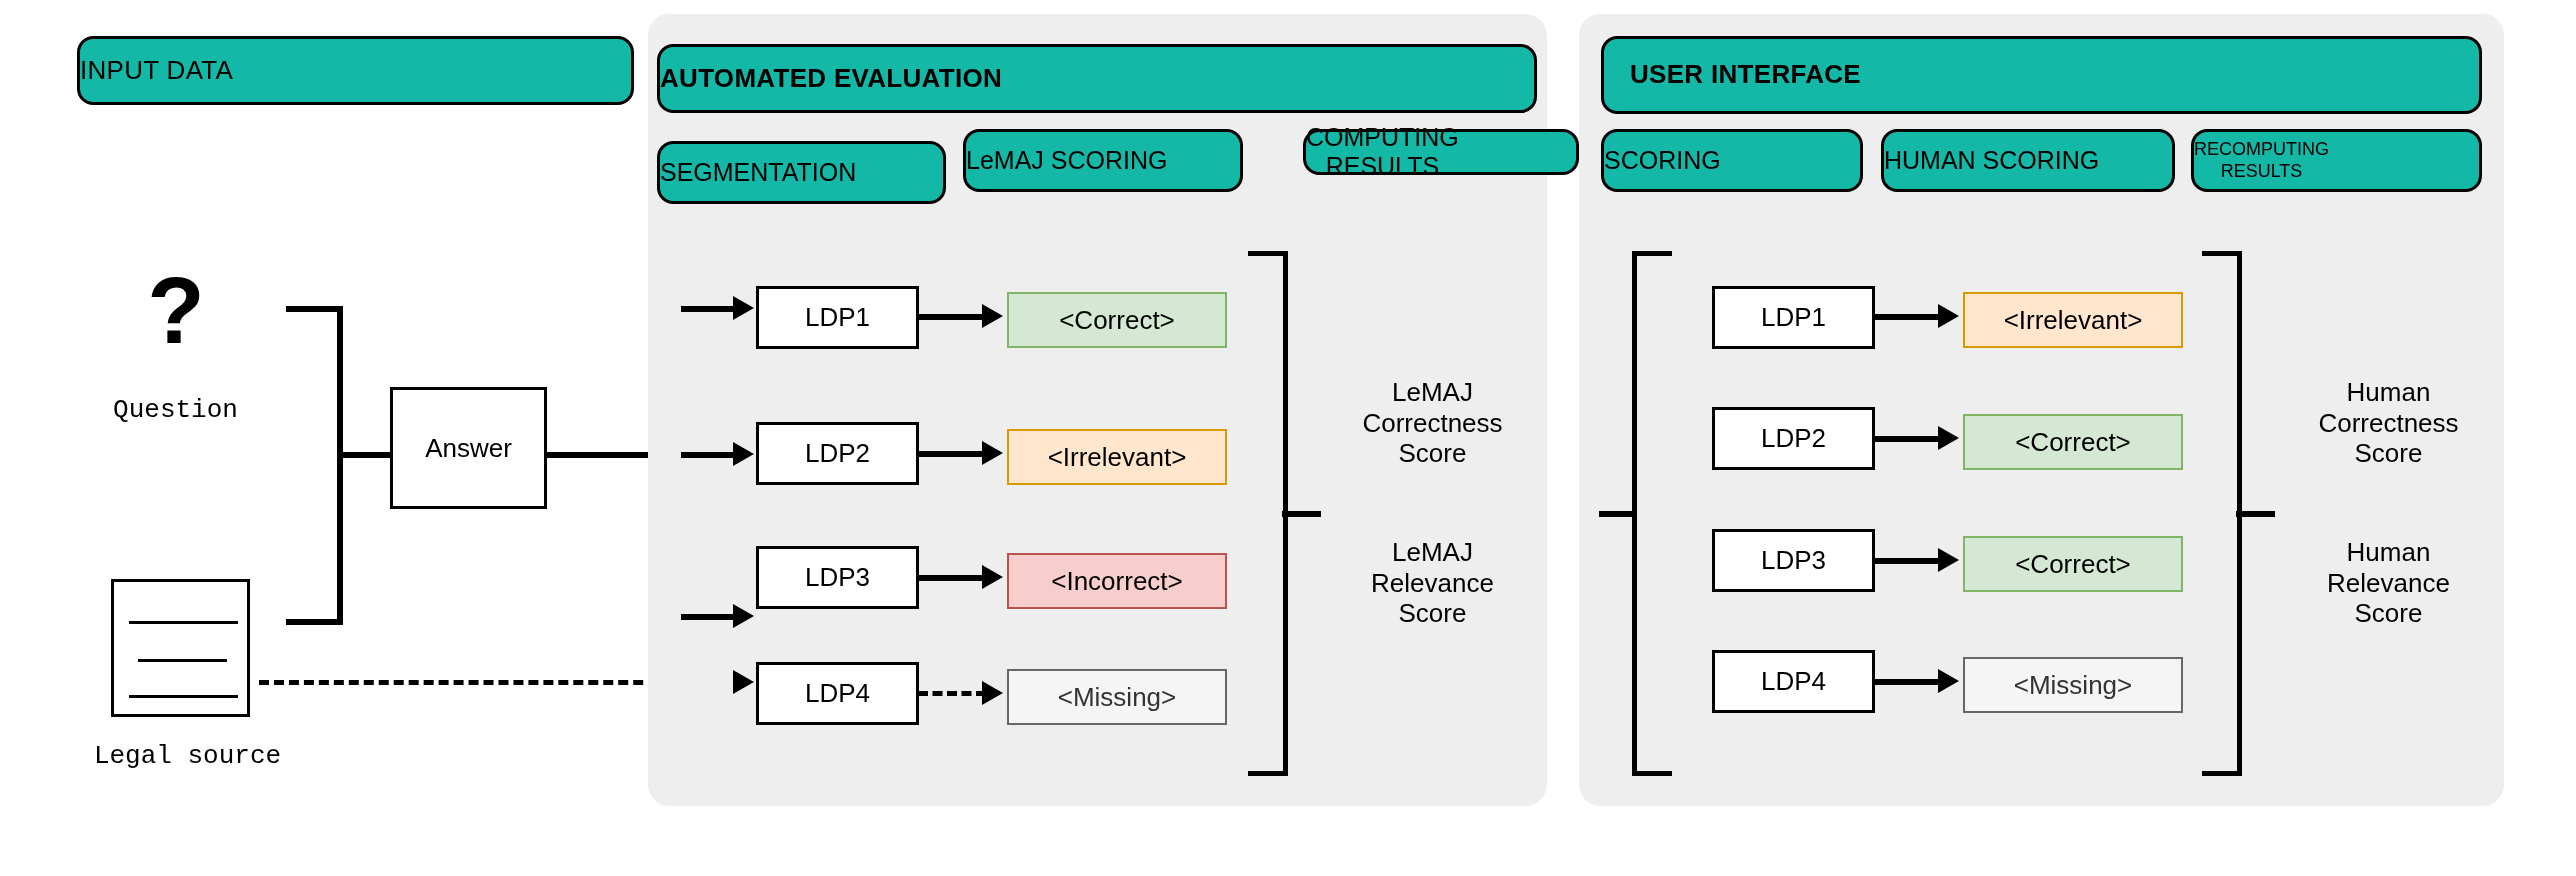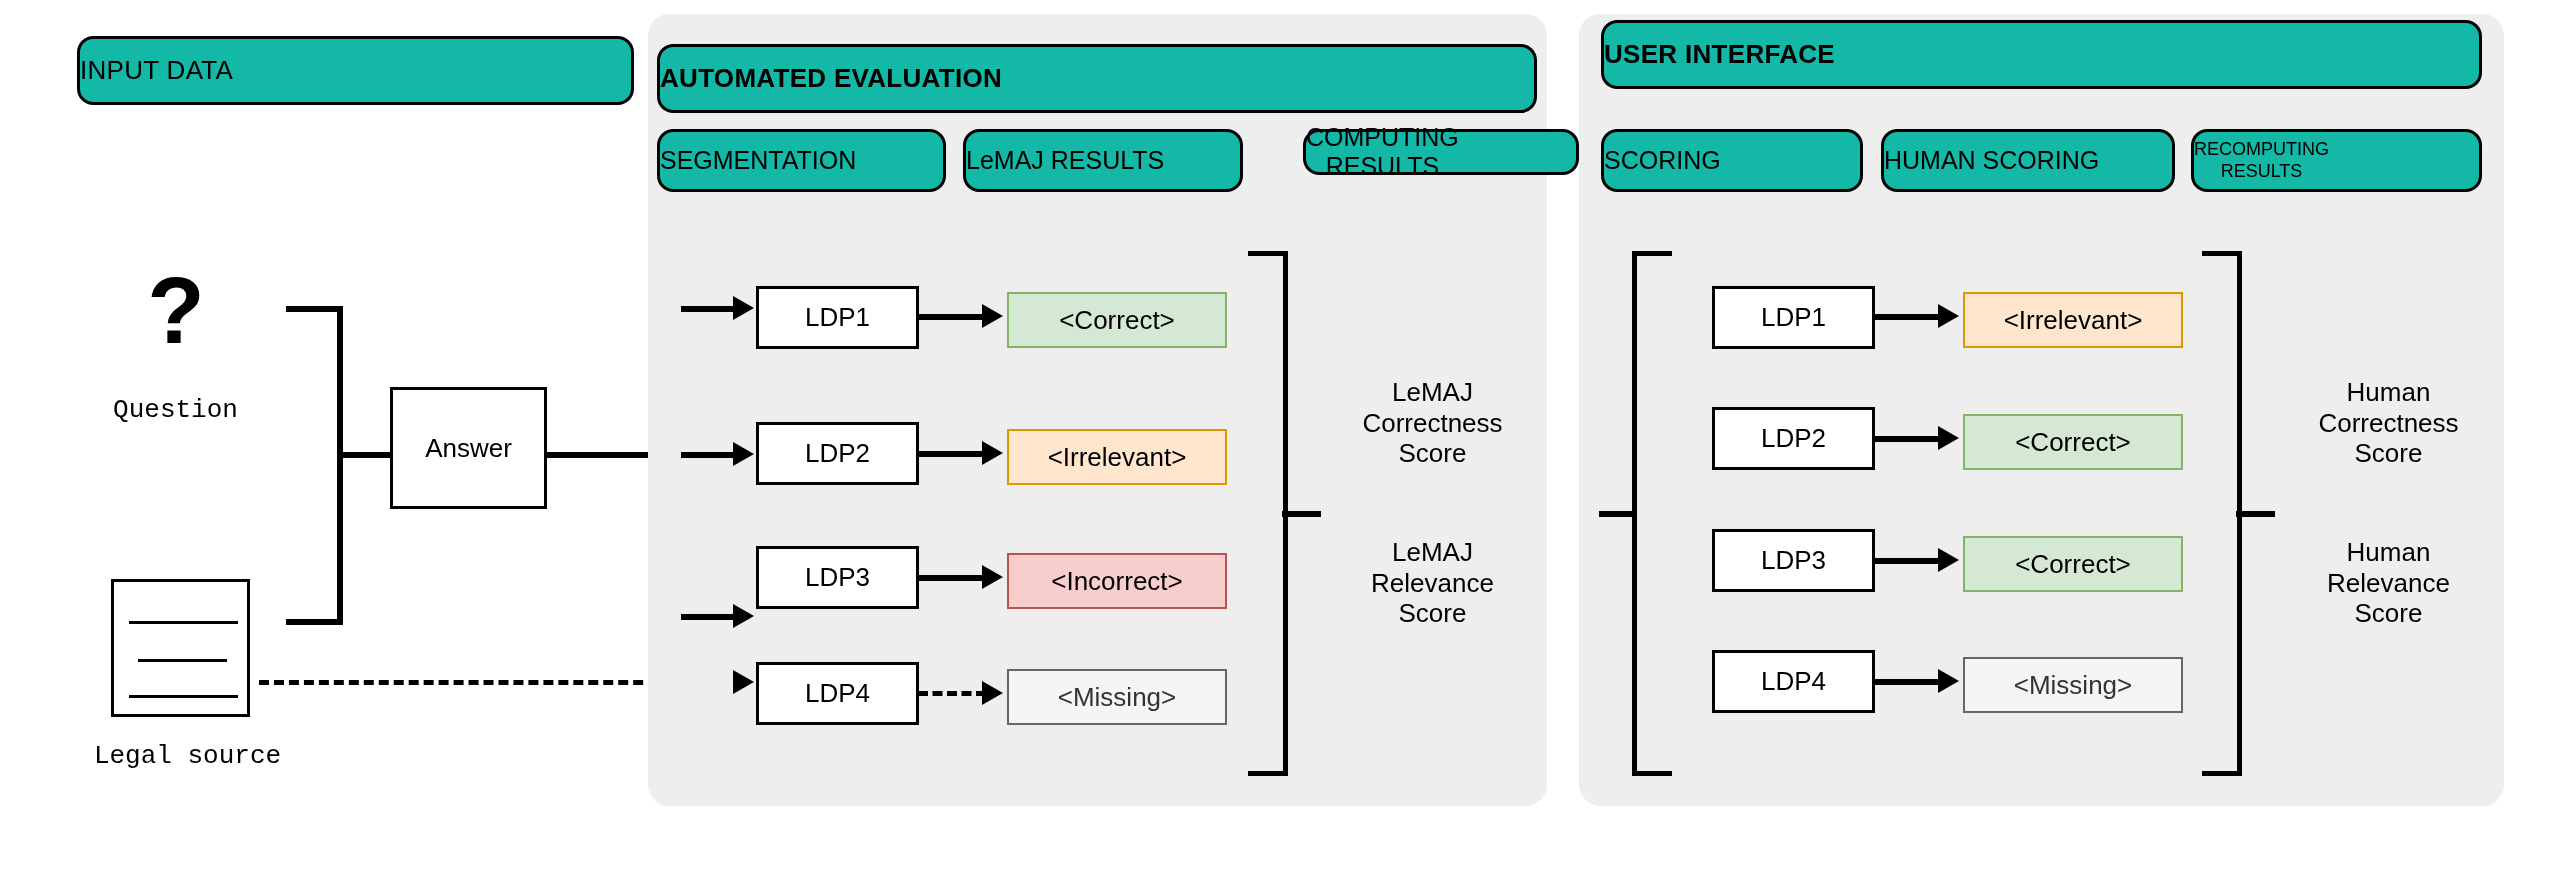--- a/index.html
+++ b/index.html
@@ -162,25 +162,25 @@
   <div class="abs lineV" style="left:681px; top:306px; height:314px;"></div>
 
   <div class="abs dashH" style="left:259px; top:680px; width:474px;"></div>
 
   <div class="abs panel" style="left:648px; top:14px; width:899px; height:792px;"></div>
 
   <div class="abs pill" style="left:657px; top:44px; width:880px; height:69px;">
     <span class="pill-title">AUTOMATED EVALUATION</span>
   </div>
 
-  <div class="abs pill" style="left:657px; top:129px; width:289px; height:63px;">
+  <div class="abs pill" style="left:657px; top:141px; width:289px; height:63px;">
     <span class="pill-sub">SEGMENTATION</span>
   </div>
   <div class="abs pill" style="left:963px; top:129px; width:280px; height:63px;">
-    <span class="pill-sub">LeMAJ RESULTS</span>
+    <span class="pill-sub">LeMAJ SCORING</span>
   </div>
   <div class="abs pill" style="left:1303px; top:129px; width:276px; height:46px;">
     <span class="pill-sub label" style="font-size:25px;">COMPUTING
 RESULTS</span>
   </div>
 
   <div class="abs lineH" style="left:681px; top:306px; width:56px;"></div>
   <div class="abs lineH" style="left:681px; top:452px; width:56px;"></div>
   <div class="abs lineH" style="left:681px; top:614px; width:56px;"></div>
 
@@ -232,21 +232,21 @@
 
   <div class="abs label" style="left:1329px; top:377px; width:207px;">LeMAJ
 Correctness
 Score</div>
   <div class="abs label" style="left:1329px; top:537px; width:207px;">LeMAJ
 Relevance
 Score</div>
 
   <div class="abs panel" style="left:1579px; top:14px; width:925px; height:792px;"></div>
 
-  <div class="abs pill" style="left:1601px; top:20px; width:881px; height:69px;">
+  <div class="abs pill" style="left:1601px; top:36px; width:881px; height:78px;padding-left:26px;">
     <span class="pill-title">USER INTERFACE</span>
   </div>
 
   <div class="abs pill" style="left:1601px; top:129px; width:262px; height:63px;">
     <span class="pill-sub">SCORING</span>
   </div>
   <div class="abs pill" style="left:1881px; top:129px; width:294px; height:63px;">
     <span class="pill-sub">HUMAN SCORING</span>
   </div>
   <div class="abs pill" style="left:2191px; top:129px; width:291px; height:63px;">

